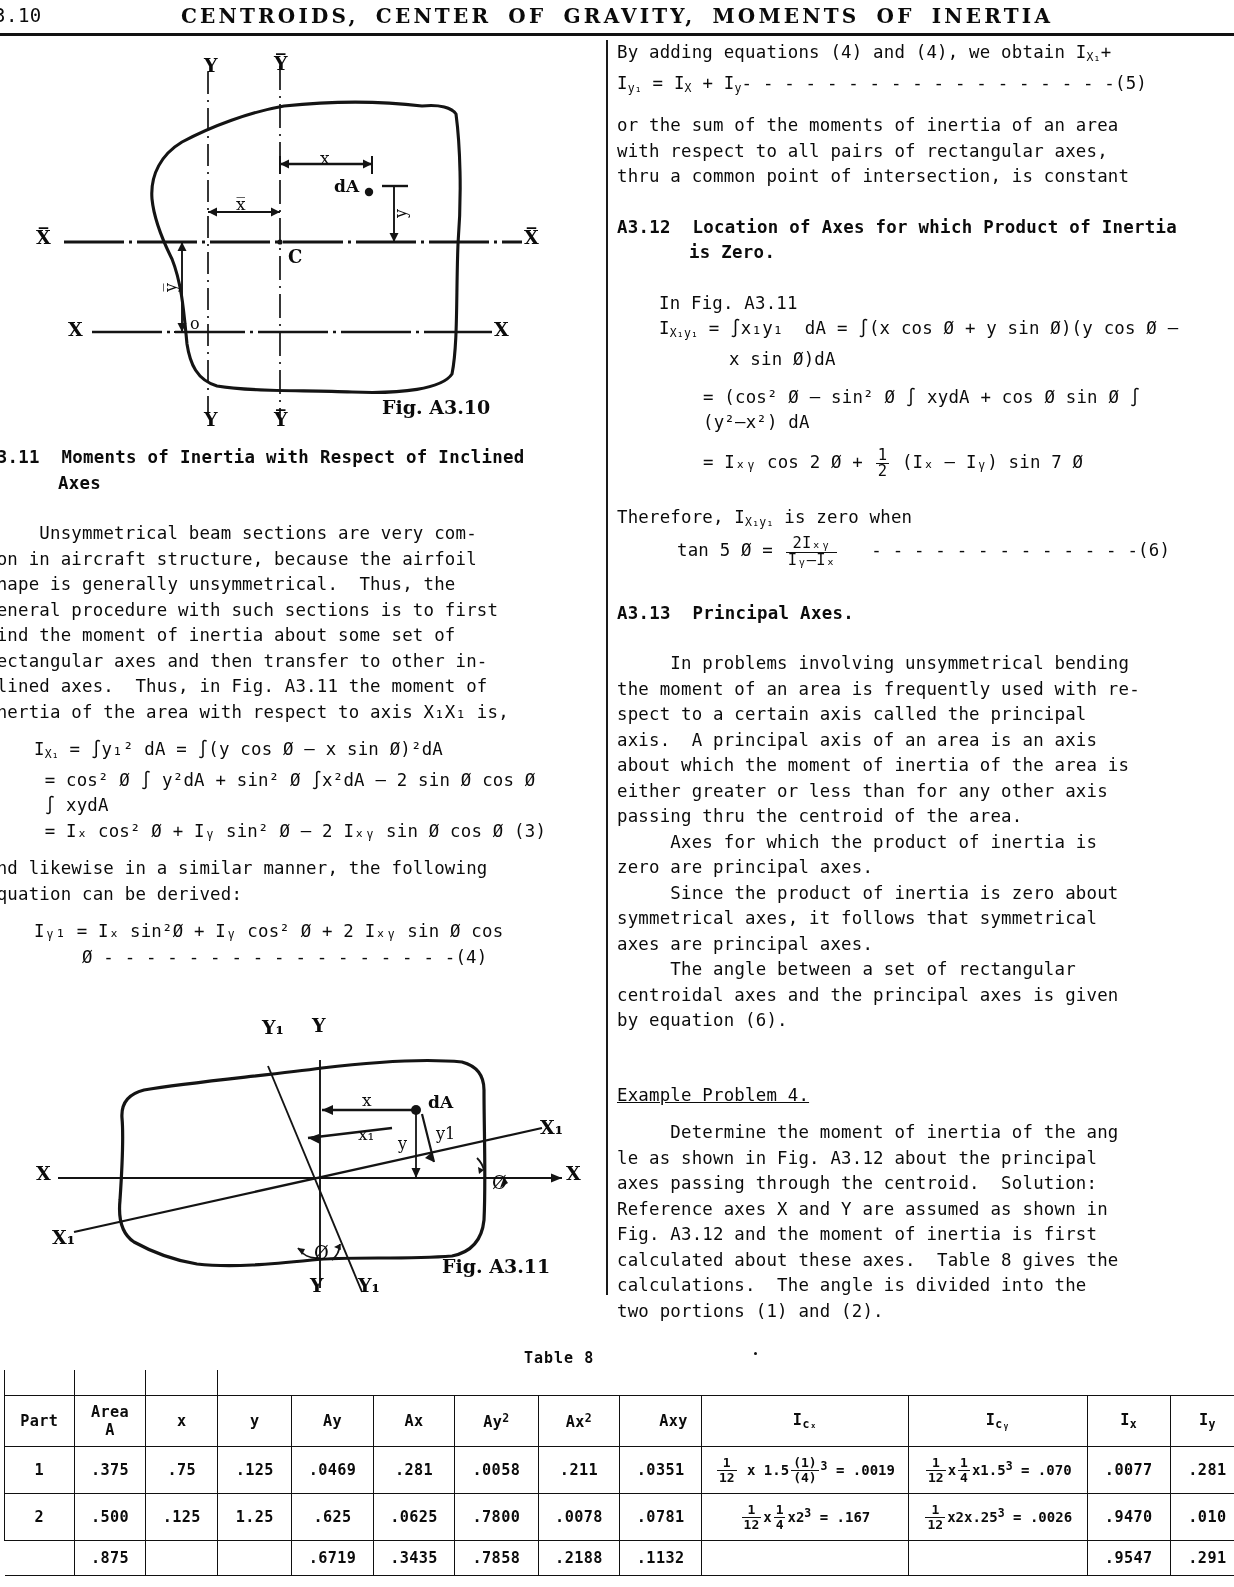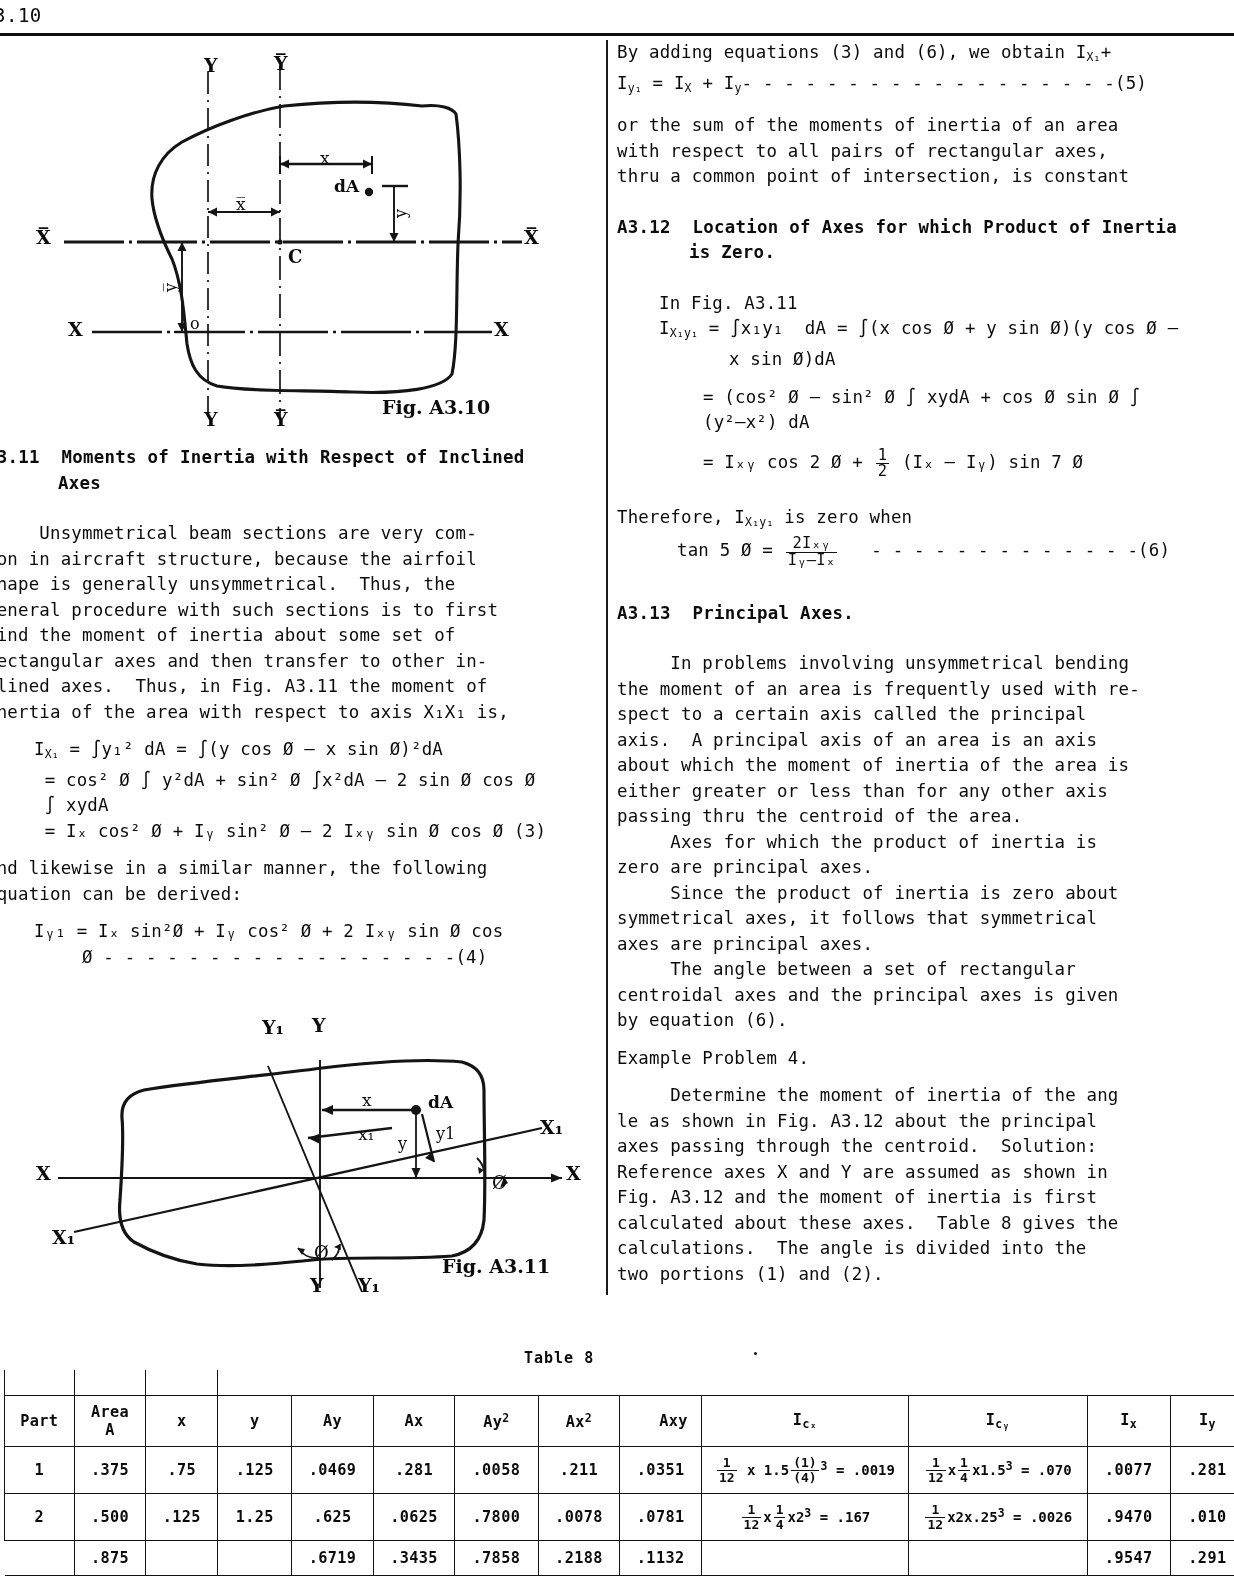--- a/index.html
+++ b/index.html
@@ -56,21 +56,21 @@
 
   .para { margin: 0; white-space: pre-wrap; }
   .sec-head {
     font-weight: bold;
     margin: 0;
     white-space: pre-wrap;
     letter-spacing: 0.3px;
   }
   .blank { height: 25px; }
   .small-gap { height: 12px; }
-  .underlined { display: inline-block; }
+  .underlined { text-decoration: underline; display: inline-block; margin-top: 37px; }
 
   
   .eq { margin: 0; white-space: pre-wrap; }
   sub { font-size: 11.5px; vertical-align: -0.28em; }
   sup { font-size: 11.5px; vertical-align: 0.45em; }
   .frac {
     display: inline-block;
     vertical-align: -0.55em;
     text-align: center;
     line-height: 1.02;
@@ -137,20 +137,21 @@
   .nb-t { border-top: none !important; }
   .cellform { font-size: 14px; white-space: nowrap; letter-spacing: 0; }
   .cellform .frac { font-size: 13px; vertical-align: -0.5em; }
   .hdr-I { font-size: 16px; }
 </style>
 </head>
 <body>
 
 <div id="page-header">
   <div id="page-num">3.10</div>
+  <div id="header-title">CENTROIDS, CENTER OF GRAVITY, MOMENTS OF INERTIA</div>
   <div id="header-rule"></div>
 </div>
 
 <div id="col-divider"></div>
 
 <div class="figwrap" id="fig-a310">
   <svg width="580" height="390" viewBox="0 0 580 390">
 
     <path d="M 262 62 C 300 58, 350 56, 400 62 C 418 60, 430 64, 434 70
              C 438 100, 440 150, 436 200 C 434 250, 436 300, 430 330
@@ -301,21 +302,21 @@
   <div class="para">and likewise in a similar manner, the following
 equation can be derived:</div>
 
   <div class="small-gap"></div>
 
   <div class="eq" style="padding-left:48px;">Iᵧ₁ = Iₓ sin²Ø + Iᵧ cos² Ø + 2 Iₓᵧ sin Ø cos</div>
   <div class="eq" style="padding-left:96px;">Ø - - - - - - - - - - - - - - - - -(4)</div>
 </div>
 
 <div class="col" id="col-right">
-  <div class="eq"><span>By adding equations (3) and (6), we obtain I</span><sub>X₁</sub><span>+</span></div>
+  <div class="eq"><span>By adding equations (4) and (4), we obtain I</span><sub>X₁</sub><span>+</span></div>
   <div class="eq"><span>I</span><sub>y₁</sub><span> = I</span><sub>X</sub><span> + I</span><sub>y</sub><span>- - - - - - - - - - - - - - - - - -(5)</span></div>
 
   <div class="small-gap"></div>
 
   <div class="para">or the sum of the moments of inertia of an area
 with respect to all pairs of rectangular axes,
 thru a common point of intersection, is constant</div>
 
   <div class="blank"></div>
 

